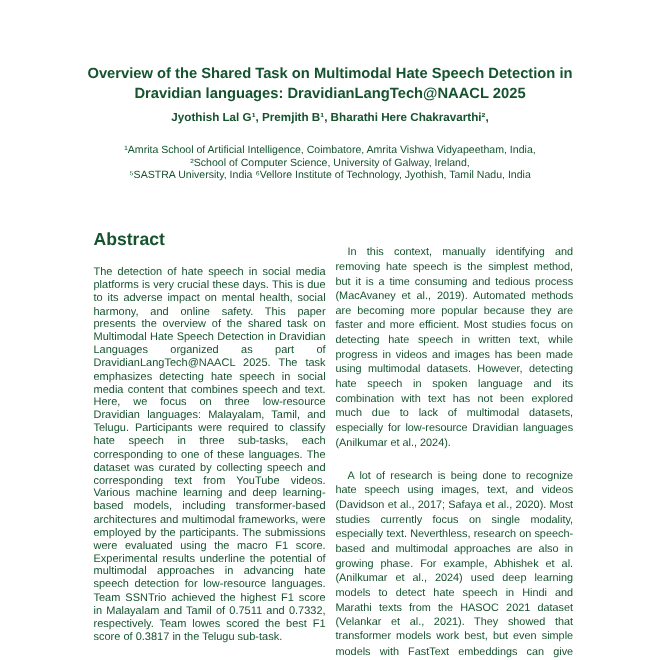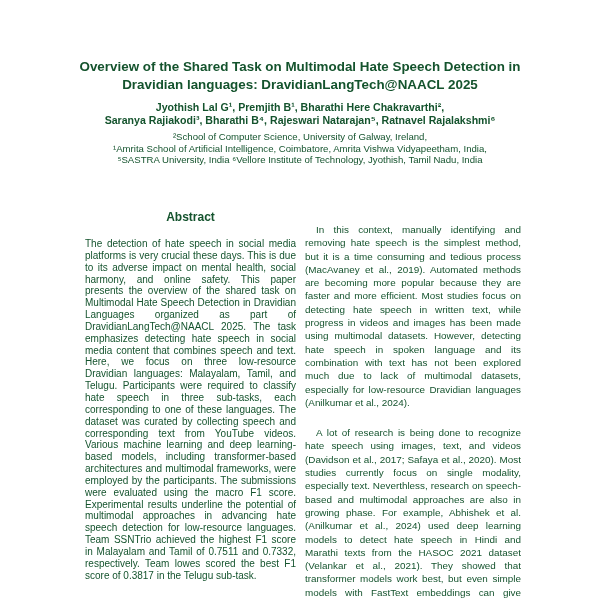--- a/index.html
+++ b/index.html
@@ -48,22 +48,22 @@
     line-height: 11.6px;
   }
   .col-left {
     position: absolute;
     left: 85px;
     top: 210px;
     width: 211px;
   }
   .abstract-heading {
     margin: 0 0 14px 0;
-    text-align: center;
-    font-size: 12px;
+    text-align: left;
+    font-size: 16px;
     font-weight: bold;
   }
   .abstract-text {
     margin: 0;
     font-size: 10px;
     line-height: 11.85px;
     text-align: justify;
   }
   .col-right {
     position: absolute;
@@ -85,26 +85,25 @@
 </head>
 <body>
 
 <div class="page">
 
   <header>
     <h1 class="title">Overview of the Shared Task on Multimodal Hate Speech Detection in Dravidian languages: DravidianLangTech@NAACL 2025</h1>
 
     <div class="authors">
       <div>Jyothish Lal G¹, Premjith B¹, Bharathi Here Chakravarthi²,</div>
-      <div>Saranya Rajiakodi³, Bharathi B⁴, Rajeswari Natarajan⁵, Ratnavel Rajalakshmi⁶</div>
     </div>
 
     <div class="affils">
+      <div>¹Amrita School of Artificial Intelligence, Coimbatore, Amrita Vishwa Vidyapeetham, India,</div>
       <div>²School of Computer Science, University of Galway, Ireland,</div>
-      <div>¹Amrita School of Artificial Intelligence, Coimbatore, Amrita Vishwa Vidyapeetham, India,</div>
       <div>⁵SASTRA University, India ⁶Vellore Institute of Technology, Jyothish, Tamil Nadu, India</div>
     </div>
   </header>
 
   <section class="col-left">
     <h2 class="abstract-heading">Abstract</h2>
     <p class="abstract-text">The detection of hate speech in social media platforms is very crucial these days. This is due to its adverse impact on mental health, social harmony, and online safety. This paper presents the overview of the shared task on Multimodal Hate Speech Detection in Dravidian Languages organized as part of DravidianLangTech@NAACL 2025. The task emphasizes detecting hate speech in social media content that combines speech and text. Here, we focus on three low-resource Dravidian languages: Malayalam, Tamil, and Telugu. Participants were required to classify hate speech in three sub-tasks, each corresponding to one of these languages. The dataset was curated by collecting speech and corresponding text from YouTube videos. Various machine learning and deep learning-based models, including transformer-based architectures and multimodal frameworks, were employed by the participants. The submissions were evaluated using the macro F1 score. Experimental results underline the potential of multimodal approaches in advancing hate speech detection for low-resource languages. Team SSNTrio achieved the highest F1 score in Malayalam and Tamil of 0.7511 and 0.7332, respectively. Team lowes scored the best F1 score of 0.3817 in the Telugu sub-task.</p>
   </section>
 
   <section class="col-right">

